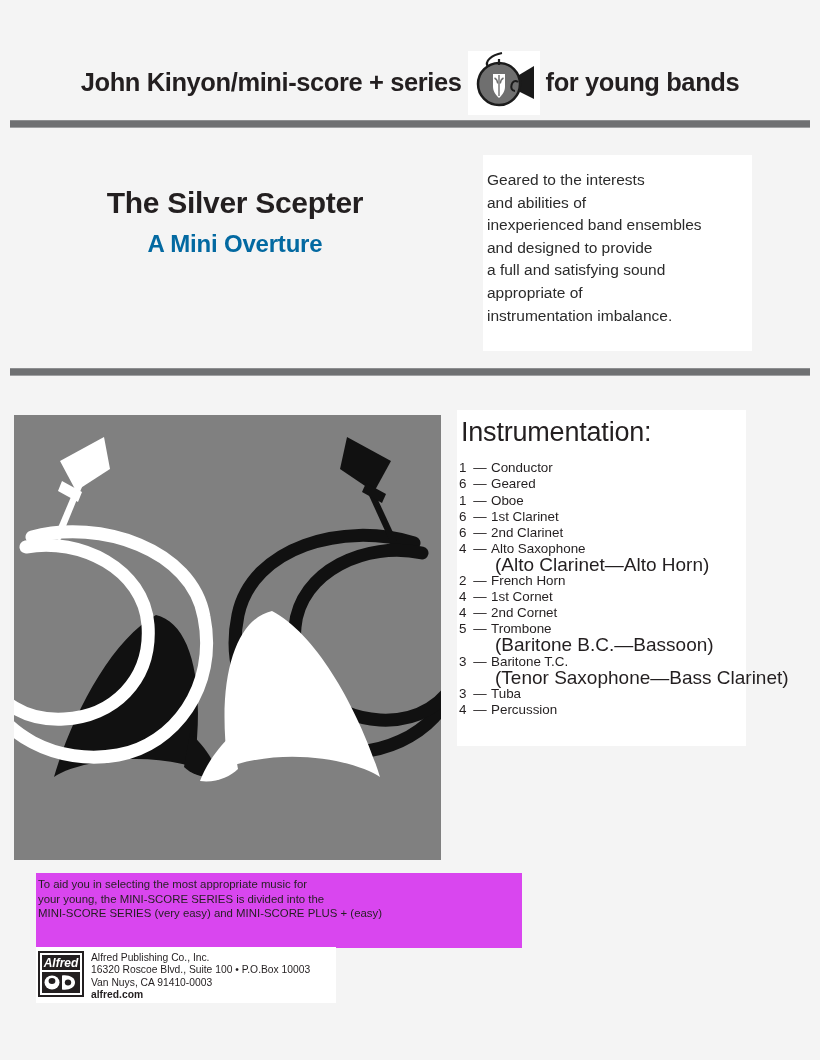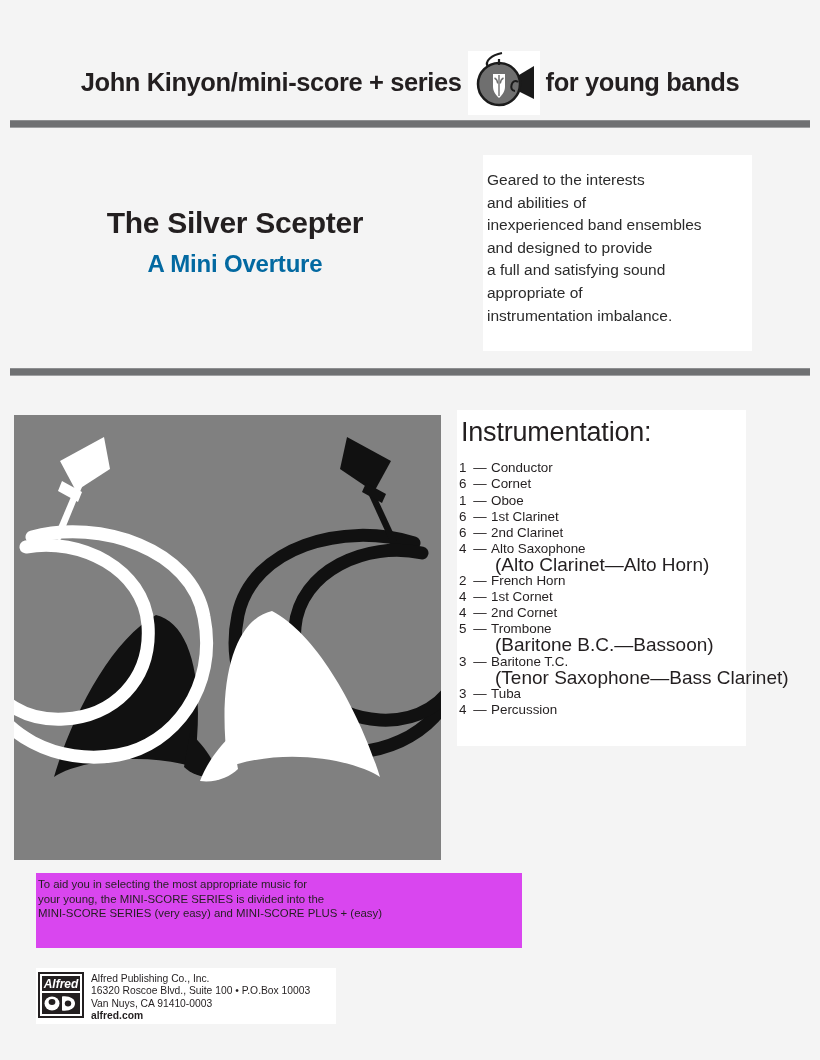--- a/index.html
+++ b/index.html
@@ -65,21 +65,21 @@
     border-bottom: 1px solid #9fa0a2;
     box-sizing: border-box;
   }
   .rule-top { top: 120px; }
   .rule-mid { top: 368px; }
 
   
   .title-block {
     position: absolute;
     left: 0;
-    top: 204px;
+    top: 184px;
     width: 470px;
     text-align: center;
   }
   .title-main {
     font-size: 30px;
     font-weight: 700;
     letter-spacing: -0.3px;
     color: #231f20;
     line-height: 1.25;
   }
@@ -183,21 +183,21 @@
     font-size: 11.4px;
     line-height: 14.6px;
     color: #231f20;
     white-space: nowrap;
   }
 
   
   .footer {
     position: absolute;
     left: 36px;
-    top: 968px;
+    top: 947px;
     width: 300px;
     height: 56px;
     background: #ffffff;
     display: flex;
     align-items: flex-start;
   }
   .alfred-logo {
     width: 46px;
     height: 46px;
     flex: 0 0 auto;
@@ -313,21 +313,21 @@
                C 278 330, 346 348, 366 362
                C 346 298, 304 220, 258 196 Z" fill="#ffffff"></path>
       <path d="M218 320 C 204 332, 192 350, 186 366 C 202 368, 216 362, 224 354 Z" fill="#ffffff"></path>
     </svg>
   </div>
 
   <div class="instr-box">
     <div class="instr-title">Instrumentation:</div>
     <ul class="instr-list" id="instr-list">
         <li class="instr-row"><span class="instr-qty">1</span><span class="instr-dash">—</span><span>Conductor</span></li>
-        <li class="instr-row"><span class="instr-qty">6</span><span class="instr-dash">—</span><span>Cornet</span></li>
+        <li class="instr-row"><span class="instr-qty">6</span><span class="instr-dash">—</span><span>Geared</span></li>
         <li class="instr-row"><span class="instr-qty">1</span><span class="instr-dash">—</span><span>Oboe</span></li>
         <li class="instr-row"><span class="instr-qty">6</span><span class="instr-dash">—</span><span>1st Clarinet</span></li>
         <li class="instr-row"><span class="instr-qty">6</span><span class="instr-dash">—</span><span>2nd Clarinet</span></li>
         <li class="instr-row"><span class="instr-qty">4</span><span class="instr-dash">—</span><span>Alto Saxophone</span></li>
         <li class="instr-note">(Alto Clarinet—Alto Horn)</li>
         <li class="instr-row"><span class="instr-qty">2</span><span class="instr-dash">—</span><span>French Horn</span></li>
         <li class="instr-row"><span class="instr-qty">4</span><span class="instr-dash">—</span><span>1st Cornet</span></li>
         <li class="instr-row"><span class="instr-qty">4</span><span class="instr-dash">—</span><span>2nd Cornet</span></li>
         <li class="instr-row"><span class="instr-qty">5</span><span class="instr-dash">—</span><span>Trombone</span></li>
         <li class="instr-note">(Baritone B.C.—Bassoon)</li>

